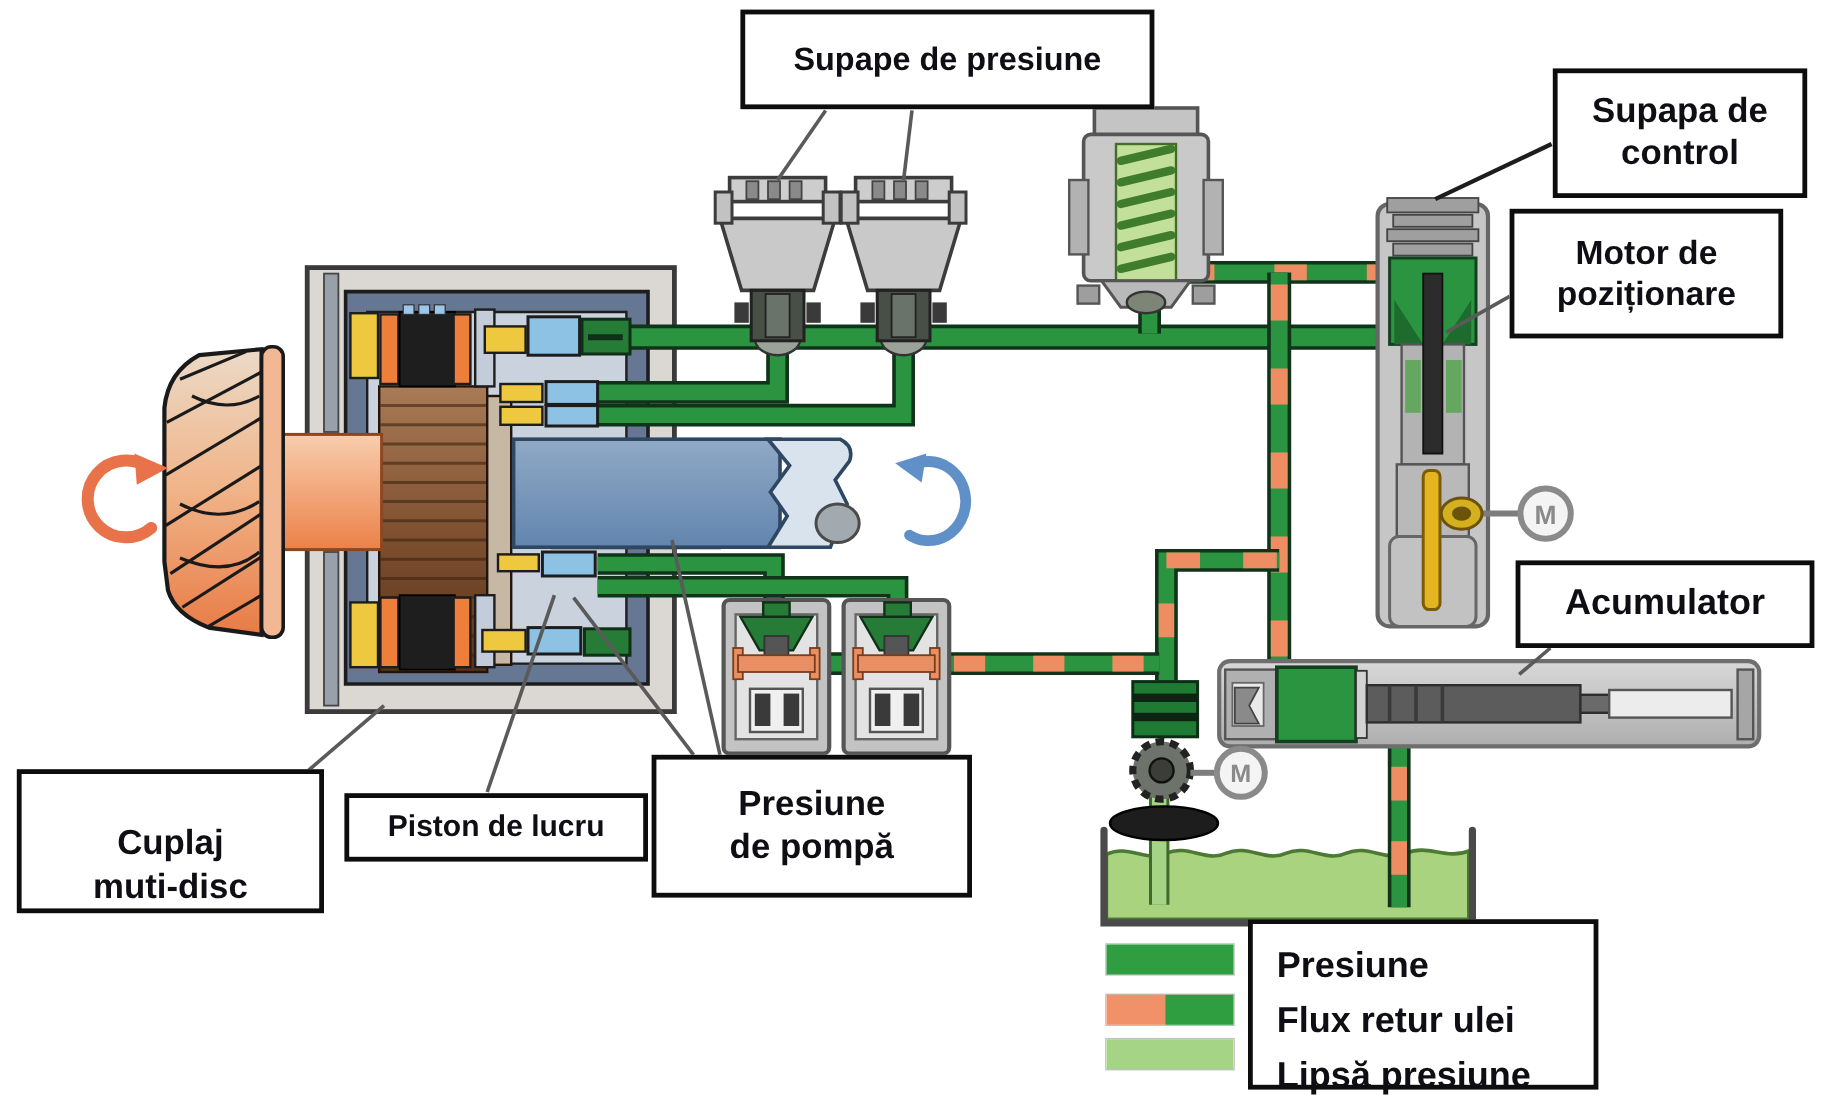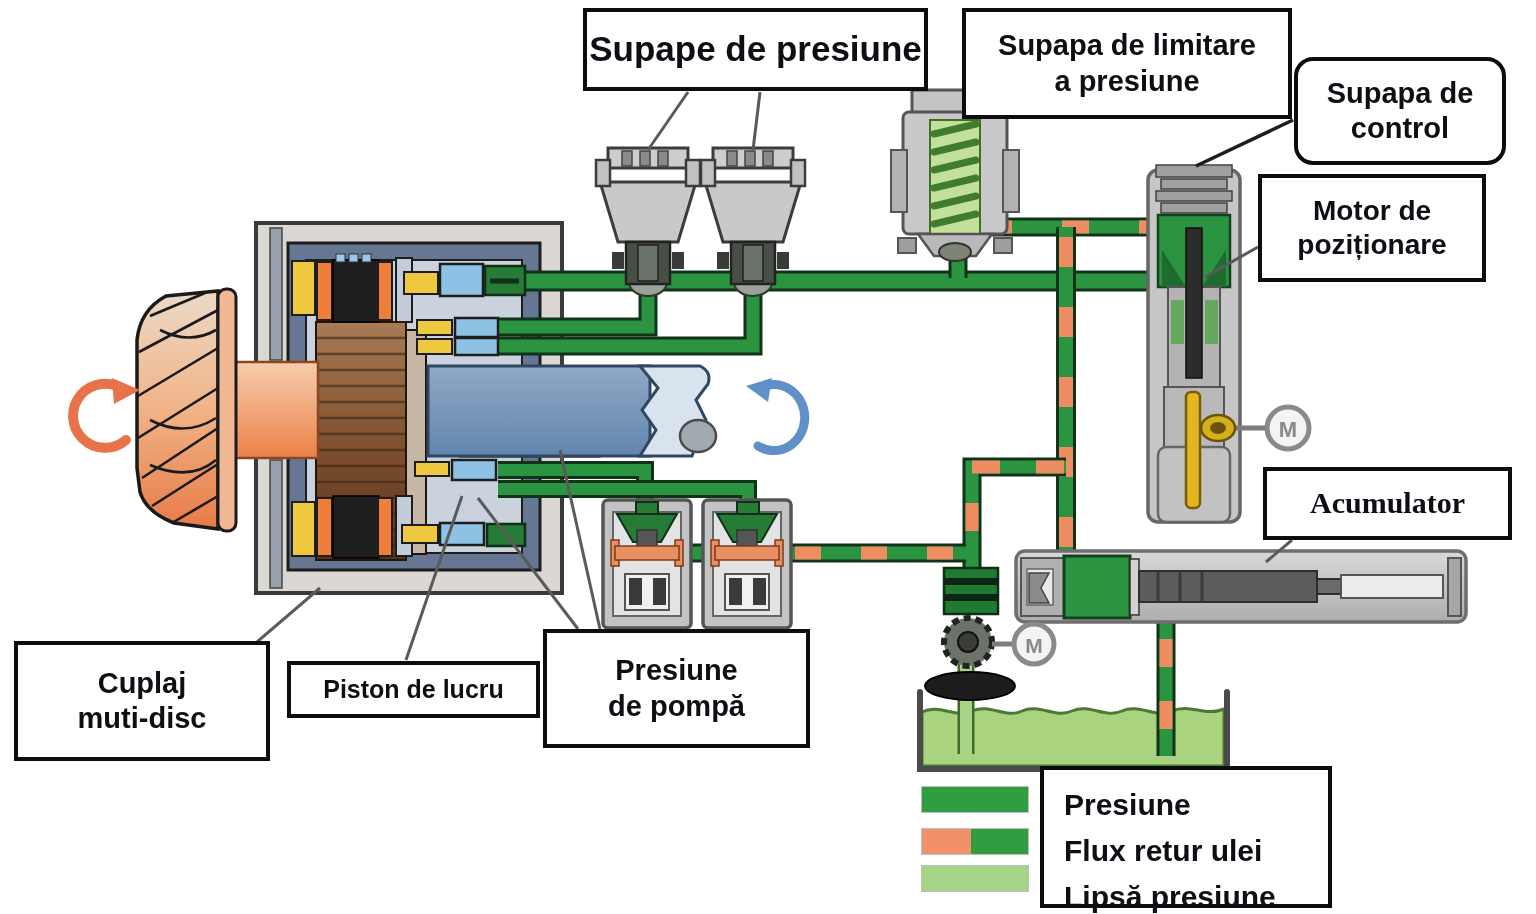--- a/index.html
+++ b/index.html
@@ -344,44 +344,40 @@
     <line x1="1293" y1="120" x2="1196" y2="166" stroke="#1d1d1d" stroke-width="3.5"></line>
     <line x1="1258" y1="247" x2="1205" y2="277"></line>
     <line x1="1292" y1="540" x2="1266" y2="562"></line>
     <line x1="320" y1="588" x2="243" y2="654"></line>
     <line x1="462" y1="496" x2="406" y2="660"></line>
     <line x1="478" y1="498" x2="578" y2="629"></line>
     <line x1="560" y1="450" x2="600" y2="629"></line>
   </g>
 </svg>
 
-<div class="box" style="left:583px;top:8px;width:345px;height:83px;font-size:35px;">
+<div class="box" style="left:617px;top:8px;width:345px;height:83px;font-size:27px;">
   <span>Supape de presiune</span>
 </div>
 
-<div class="box" style="left:962px;top:8px;width:330px;height:111px;font-size:29px;">
-  <span>Supapa de limitare
-a presiune</span>
-</div>
-
-<div class="box" style="left:1294px;top:57px;width:212px;height:108px;font-size:29px;border-radius:19px;">
+
+<div class="box" style="left:1294px;top:57px;width:212px;height:108px;font-size:29px;">
   <span>Supapa de
 control</span>
 </div>
 
 <div class="box" style="left:1258px;top:174px;width:228px;height:108px;font-size:28px;text-align:center;">
   <span>Motor de
 poziționare</span>
 </div>
 
-<div class="box" style="left:1263px;top:467px;width:249px;height:73px;font-size:30px;font-family:Liberation Serif, serif;">
+<div class="box" style="left:1263px;top:467px;width:249px;height:73px;font-size:30px;">
   <span>Acumulator</span>
 </div>
 
-<div class="box" style="left:14px;top:641px;width:256px;height:120px;font-size:29px;">
+<div class="box" style="left:14px;top:641px;width:256px;height:120px;font-size:29px;align-items:flex-end;">
   <span>Cuplaj
 muti-disc</span>
 </div>
 
 <div class="box" style="left:287px;top:661px;width:253px;height:57px;font-size:25px;">
   <span>Piston de lucru</span>
 </div>
 
 <div class="box" style="left:543px;top:629px;width:267px;height:119px;font-size:29px;">
   <span>Presiune

